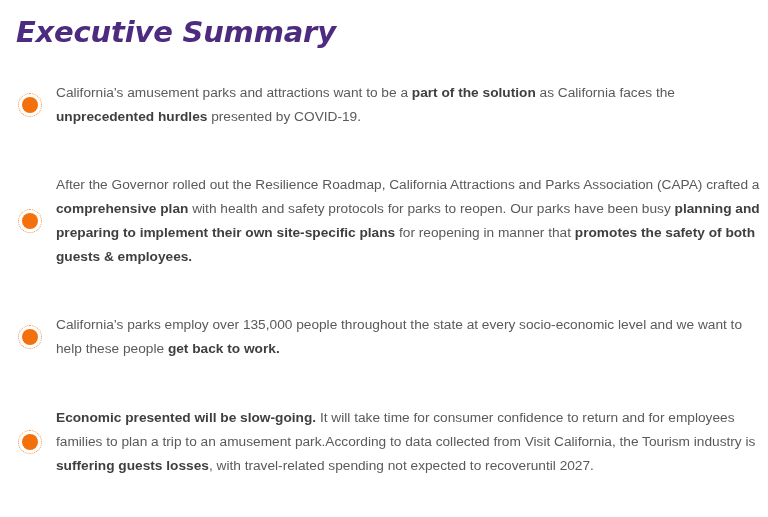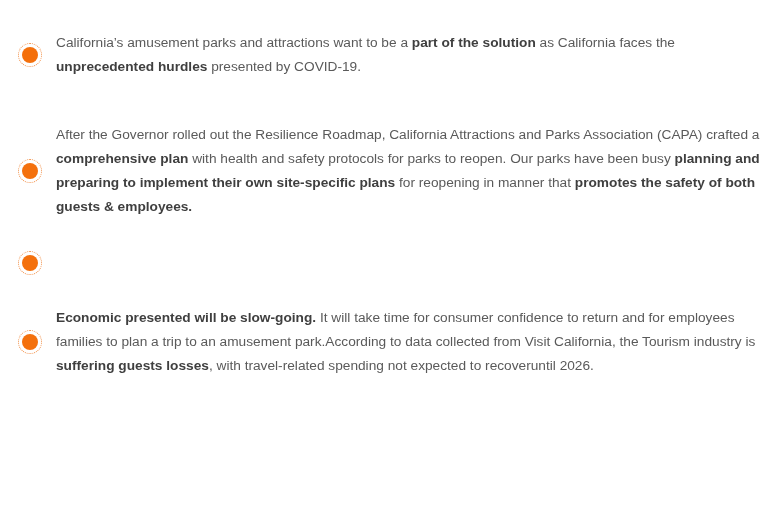--- a/index.html
+++ b/index.html
@@ -92,20 +92,21 @@
   .bullet-text b {
     font-weight: 700;
     color: #3f3f3f;
   }
 </style>
 </head>
 <body>
 
 <div class="page">
 
+  <h1 class="page-title">Executive Summary</h1>
 
   <ul class="bullet-list">
 
   <li class="bullet-item">
         <span class="bullet-marker">
           <span class="ring"></span>
           <span class="dot"></span>
         </span>
         <p class="bullet-text"><span>California’s amusement parks and attractions want to be a </span><b>part of the solution</b><span> as California faces the </span><b>unprecedented hurdles</b><span> presented by COVID-19.</span></p>
       </li>
@@ -114,24 +115,25 @@
           <span class="ring"></span>
           <span class="dot"></span>
         </span>
         <p class="bullet-text"><span>After the Governor rolled out the Resilience Roadmap, California Attractions and Parks Association (CAPA) crafted a </span><b>comprehensive plan</b><span> with health and safety protocols for parks to reopen. Our parks have been busy </span><b>planning and preparing to implement their own site-specific plans</b><span> for reopening in manner that </span><b>promotes the safety of both guests &amp; employees.</b></p>
       </li>
       <li class="bullet-item">
         <span class="bullet-marker">
           <span class="ring"></span>
           <span class="dot"></span>
         </span>
+        <p class="bullet-text"><span>California’s parks employ over 135,000 people throughout the state at every socio-economic level and we want to help these people </span><b>get back to work.</b></p>
       </li>
       <li class="bullet-item">
         <span class="bullet-marker">
           <span class="ring"></span>
           <span class="dot"></span>
         </span>
-        <p class="bullet-text"><b>Economic presented will be slow-going.</b><span> It will take time for consumer confidence to return and for employees families to plan a trip to an amusement park.According to data collected from Visit California, the Tourism industry is </span><b>suffering guests losses</b><span>, with travel-related spending not expected to recoveruntil 2026.</span></p>
+        <p class="bullet-text"><b>Economic presented will be slow-going.</b><span> It will take time for consumer confidence to return and for employees families to plan a trip to an amusement park.According to data collected from Visit California, the Tourism industry is </span><b>suffering guests losses</b><span>, with travel-related spending not expected to recoveruntil 2027.</span></p>
       </li>
       <li class="bullet-item"></li>
     </ul>
 
 </div>
 
 </body></html>

